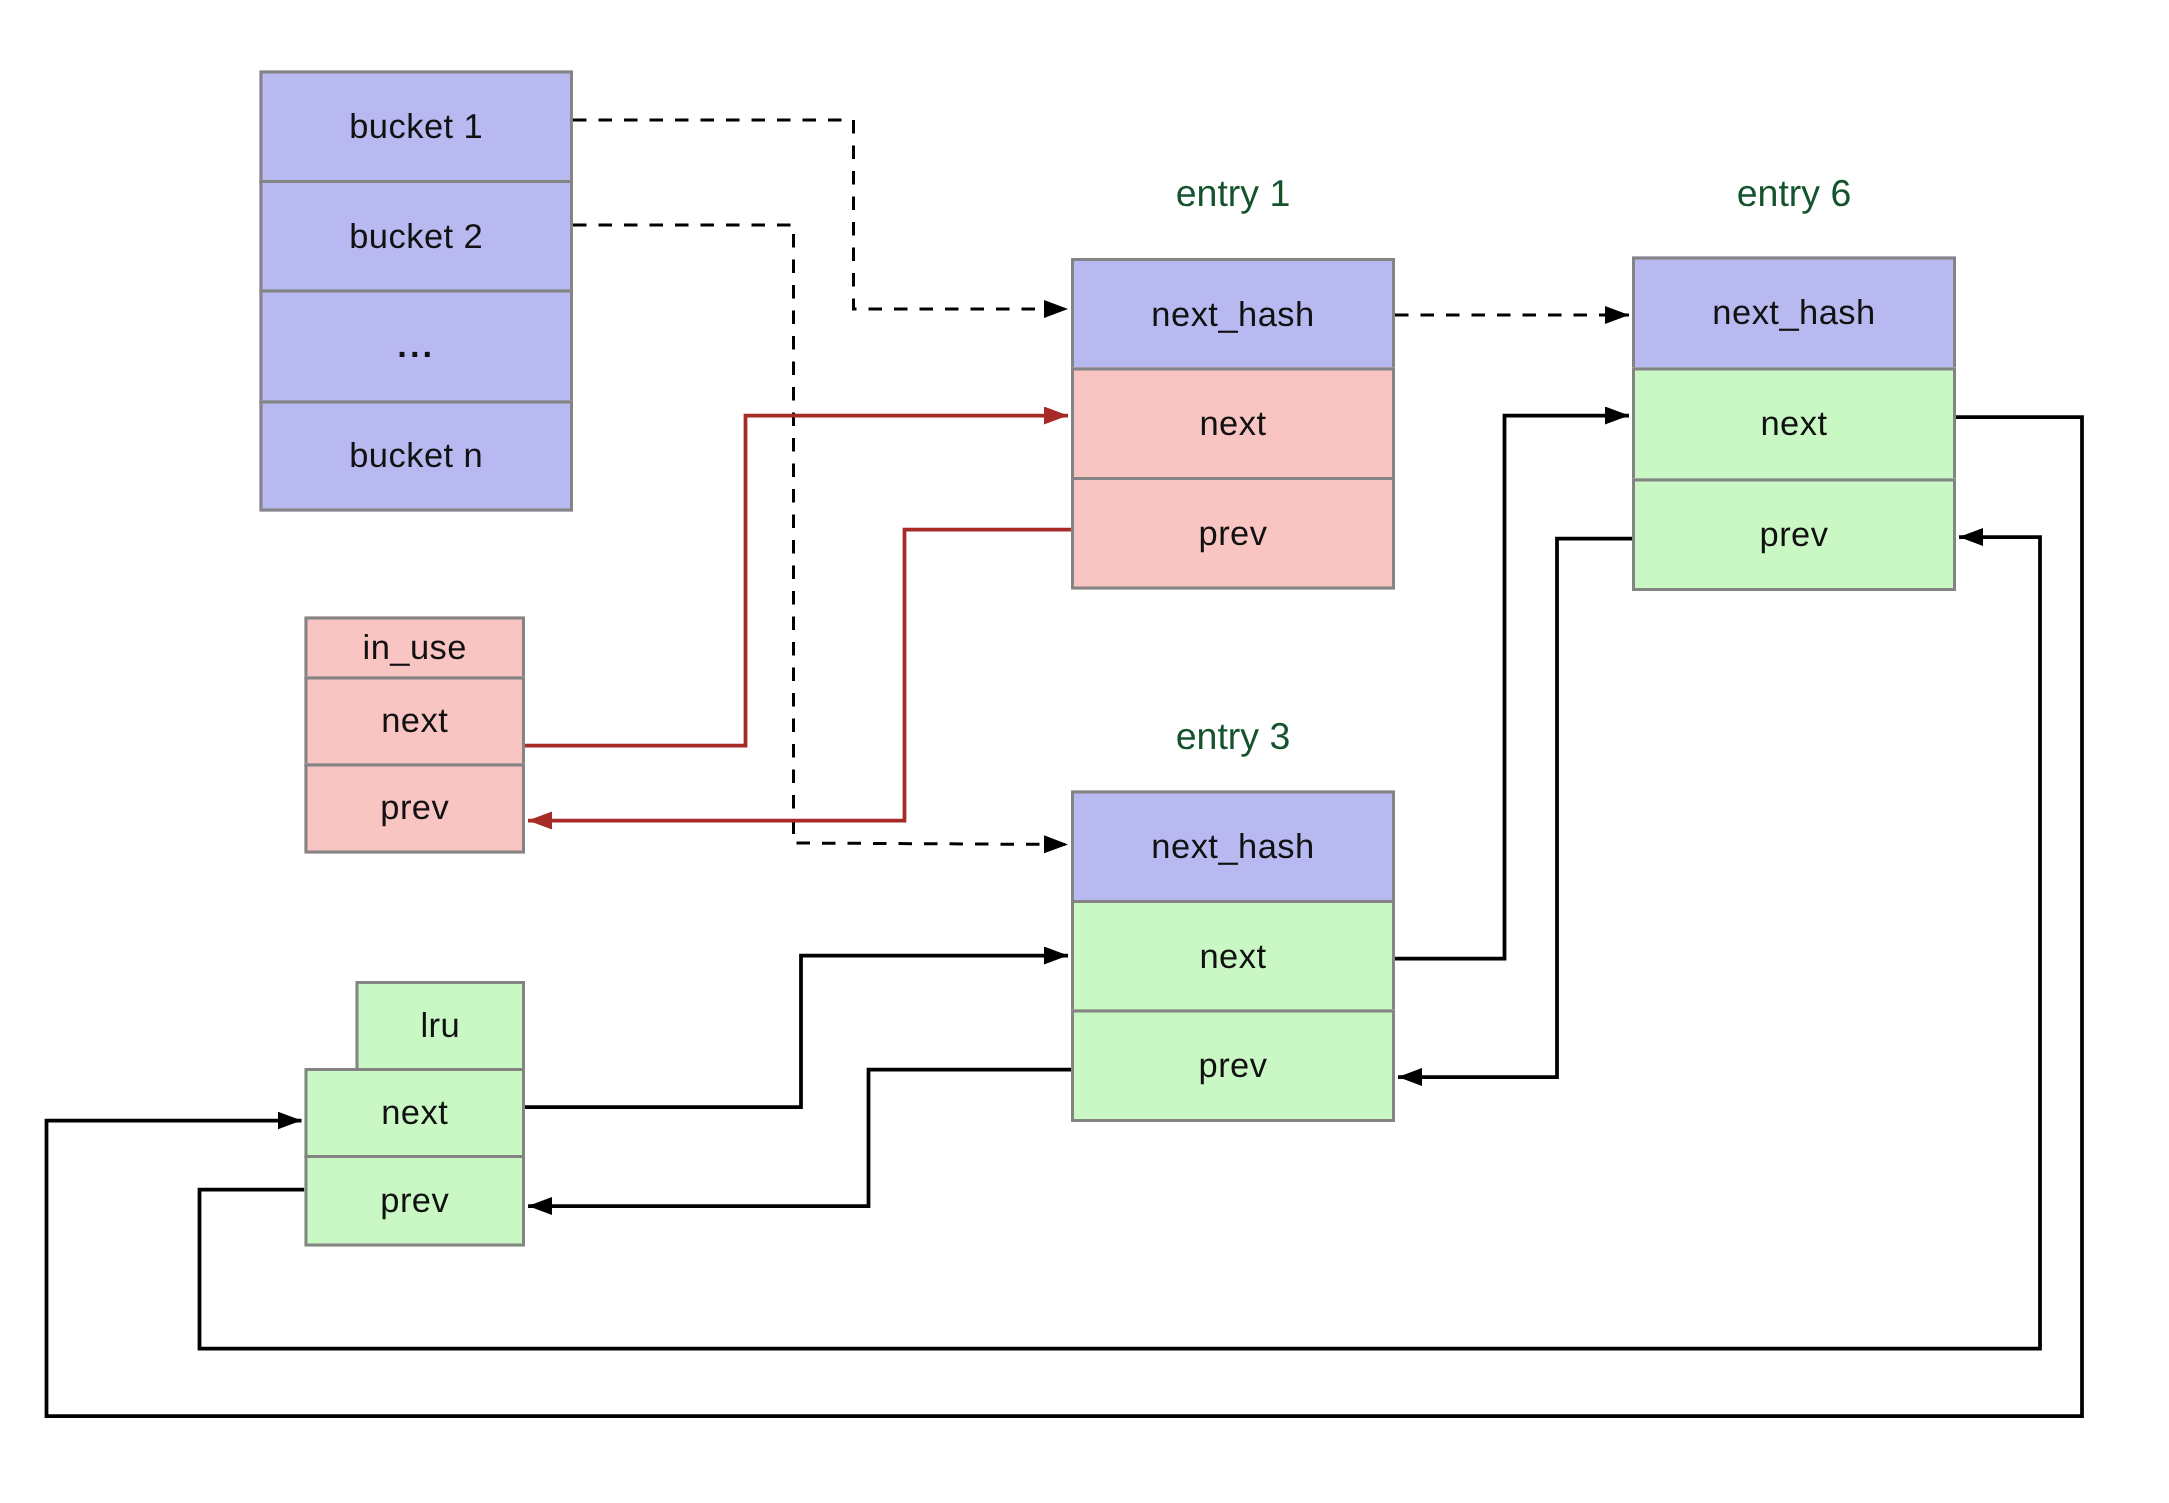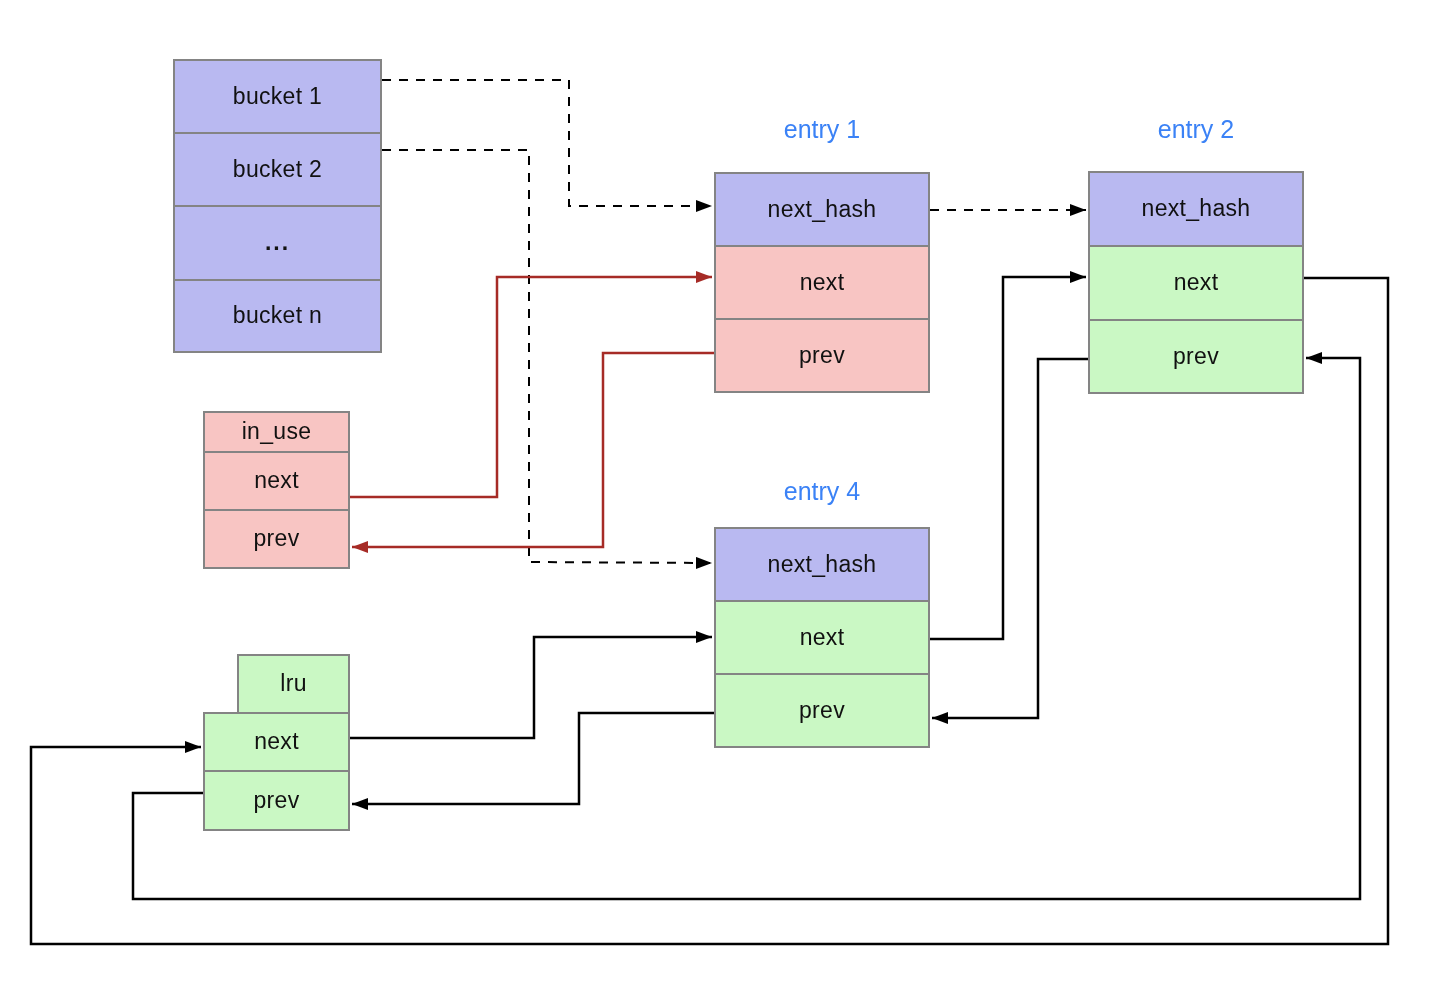--- a/index.html
+++ b/index.html
@@ -13,21 +13,21 @@
     box-sizing:border-box;border:2px solid #848484;margin-top:-2px;
     display:flex;align-items:center;justify-content:center;
     font-size:23px;line-height:1.1;letter-spacing:0.3px;
   }
   .cell:first-child{margin-top:0;}
   .purple{background:#b9b9f1;}
   .pink{background:#f8c5c3;}
   .green{background:#caf8c4;}
   .entry-title{
     position:absolute;text-align:center;font-size:25px;line-height:34px;
-    color:#3b82f6;
+    color:#14532d;
   }
   .dots{font-weight:bold;letter-spacing:2px;}
 </style>
 </head>
 <body>
 
 <div class="canvas">
 
   <svg class="wires" viewBox="0 0 1446 1002" xmlns="http://www.w3.org/2000/svg">
     <defs>
@@ -47,42 +47,42 @@
     <path d="M714 353 L603 353 L603 547 L352 547" fill="none" stroke="#a62b26" stroke-width="2.5" marker-end="url(#arrowRed)"></path>
 
     <path d="M350 738 L534 738 L534 637 L712 637" fill="none" stroke="#000000" stroke-width="2.5" marker-end="url(#arrowBlack)"></path>
     <path d="M930 639 L1003 639 L1003 277 L1086 277" fill="none" stroke="#000000" stroke-width="2.5" marker-end="url(#arrowBlack)"></path>
     <path d="M1304 278 L1388 278 L1388 944 L31 944 L31 747 L201 747" fill="none" stroke="#000000" stroke-width="2.5" marker-end="url(#arrowBlack)"></path>
     <path d="M1088 359 L1038 359 L1038 718 L932 718" fill="none" stroke="#000000" stroke-width="2.5" marker-end="url(#arrowBlack)"></path>
     <path d="M714 713 L579 713 L579 804 L352 804" fill="none" stroke="#000000" stroke-width="2.5" marker-end="url(#arrowBlack)"></path>
     <path d="M203 793 L133 793 L133 899 L1360 899 L1360 358 L1306 358" fill="none" stroke="#000000" stroke-width="2.5" marker-end="url(#arrowBlack)"></path>
   </svg>
 
-  <div class="box" style="left:173px;top:59px;width:209px;height:294px;">
+  <div class="box" style="left:173px;top:47px;width:209px;height:294px;">
     <div class="cell purple" style="height:75px;">bucket 1</div>
     <div class="cell purple" style="height:76px;">bucket 2</div>
     <div class="cell purple dots" style="height:76px;">...</div>
     <div class="cell purple" style="height:75px;">bucket n</div>
   </div>
 
   <div class="entry-title" style="left:714px;top:112px;width:216px;">entry 1</div>
   <div class="box" style="left:714px;top:172px;width:216px;height:221px;">
     <div class="cell purple" style="height:75px;">next_hash</div>
     <div class="cell pink" style="height:75px;">next</div>
     <div class="cell pink" style="height:75px;">prev</div>
   </div>
 
-  <div class="entry-title" style="left:1088px;top:112px;width:216px;">entry 2</div>
+  <div class="entry-title" style="left:1088px;top:112px;width:216px;">entry 6</div>
   <div class="box" style="left:1088px;top:171px;width:216px;height:223px;">
     <div class="cell purple" style="height:76px;">next_hash</div>
     <div class="cell green" style="height:76px;">next</div>
     <div class="cell green" style="height:75px;">prev</div>
   </div>
 
-  <div class="entry-title" style="left:714px;top:474px;width:216px;">entry 4</div>
+  <div class="entry-title" style="left:714px;top:474px;width:216px;">entry 3</div>
   <div class="box" style="left:714px;top:527px;width:216px;height:221px;">
     <div class="cell purple" style="height:75px;">next_hash</div>
     <div class="cell green" style="height:75px;">next</div>
     <div class="cell green" style="height:75px;">prev</div>
   </div>
 
   <div class="box" style="left:203px;top:411px;width:147px;height:176px;">
     <div class="cell pink" style="height:42px;">in_use</div>
     <div class="cell pink" style="height:60px;">next</div>
     <div class="cell pink" style="height:60px;">prev</div>

